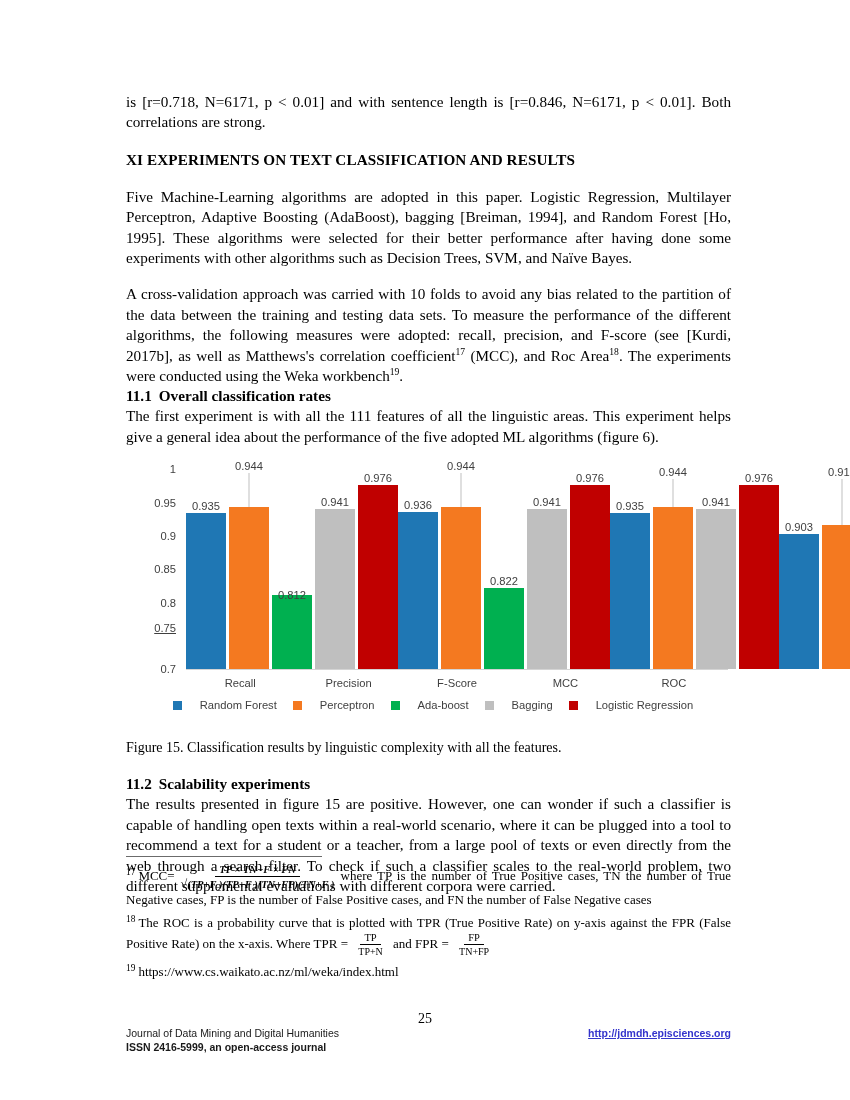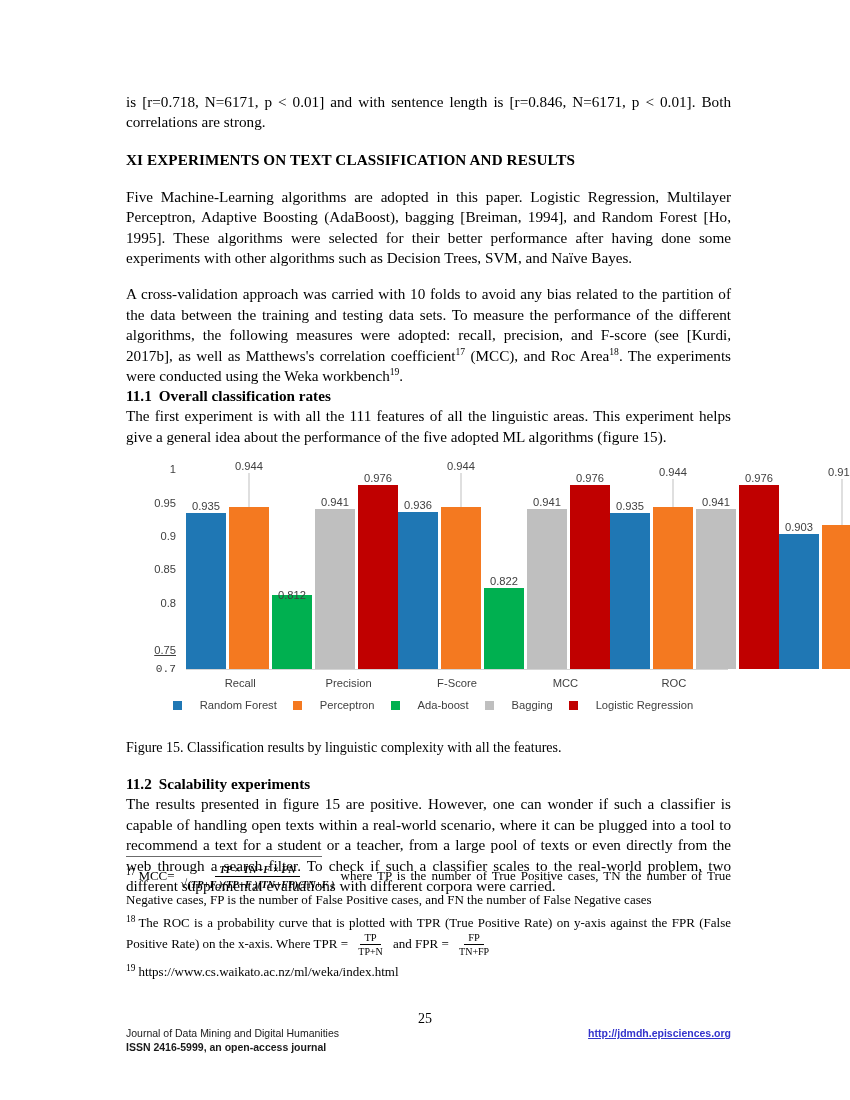--- a/index.html
+++ b/index.html
@@ -304,33 +304,33 @@
     <h2 class="section-head">XI EXPERIMENTS ON TEXT CLASSIFICATION AND RESULTS</h2>
 
     <div class="gap-sm"></div>
 
     <p class="body-text">Five Machine-Learning algorithms are adopted in this paper. Logistic Regression, Multilayer Perceptron, Adaptive Boosting (AdaBoost), bagging [Breiman, 1994], and Random Forest [Ho, 1995]. These algorithms were selected for their better performance after having done some experiments with other algorithms such as Decision Trees, SVM, and Naïve Bayes.</p>
 
     <p class="body-text tight"><span>A cross-validation approach was carried with 10 folds to avoid any bias related to the partition of the data between the training and testing data sets. To measure the performance of the different algorithms, the following measures were adopted: recall, precision, and F-score (see [Kurdi, 2017b], as well as Matthews's correlation coefficient</span><sup class="fn">17</sup><span> (MCC), and Roc Area</span><sup class="fn">18</sup><span>. The experiments were conducted using the Weka workbench</span><sup class="fn">19</sup><span>.</span></p>
 
     <h3 class="sub-head"><span class="num">11.1</span><span>Overall classification rates</span></h3>
 
-    <p class="body-text">The first experiment is with all the 111 features of all the linguistic areas. This experiment helps give a general idea about the performance of the five adopted ML algorithms (figure 15).</p>
+    <p class="body-text">The first experiment is with all the 111 features of all the linguistic areas. This experiment helps give a general idea about the performance of the five adopted ML algorithms (figure 6).</p>
 
     <div class="figure-block">
       <div class="chart">
         <div class="plot-wrap">
           <div class="y-axis">
               <div class="y-tick" style="top: 0px;">1</div>
               <div class="y-tick" style="top: 33.3333px;">0.95</div>
               <div class="y-tick" style="top: 66.6667px;">0.9</div>
               <div class="y-tick" style="top: 100px;">0.85</div>
               <div class="y-tick" style="top: 133.333px;">0.8</div>
-              <div class="y-tick" style="top: 181px; text-decoration: underline;">0.75</div>
-              <div class="y-tick" style="top: 200px; font-family: Liberation Mono, monospace;">0.7</div>
+              <div class="y-tick" style="top: 159px; text-decoration: underline;">0.75</div>
+              <div class="y-tick" style="top: 200px;">0.7</div>
             </div>
           <div class="plot">
               <div class="group">
                 <div class="bar-slot">
                   <div class="bar" style="height: 156.667px; background: rgb(31, 119, 180);"></div>
                   <div class="bar-label" style="bottom: 157.667px;">0.935</div>
                 </div>
                 <div class="bar-slot">
                   <div class="bar" style="height: 162.667px; background: rgb(244, 121, 32);"></div>
                   <div class="leader" style="bottom: 162.667px; height: 34px;"></div>

